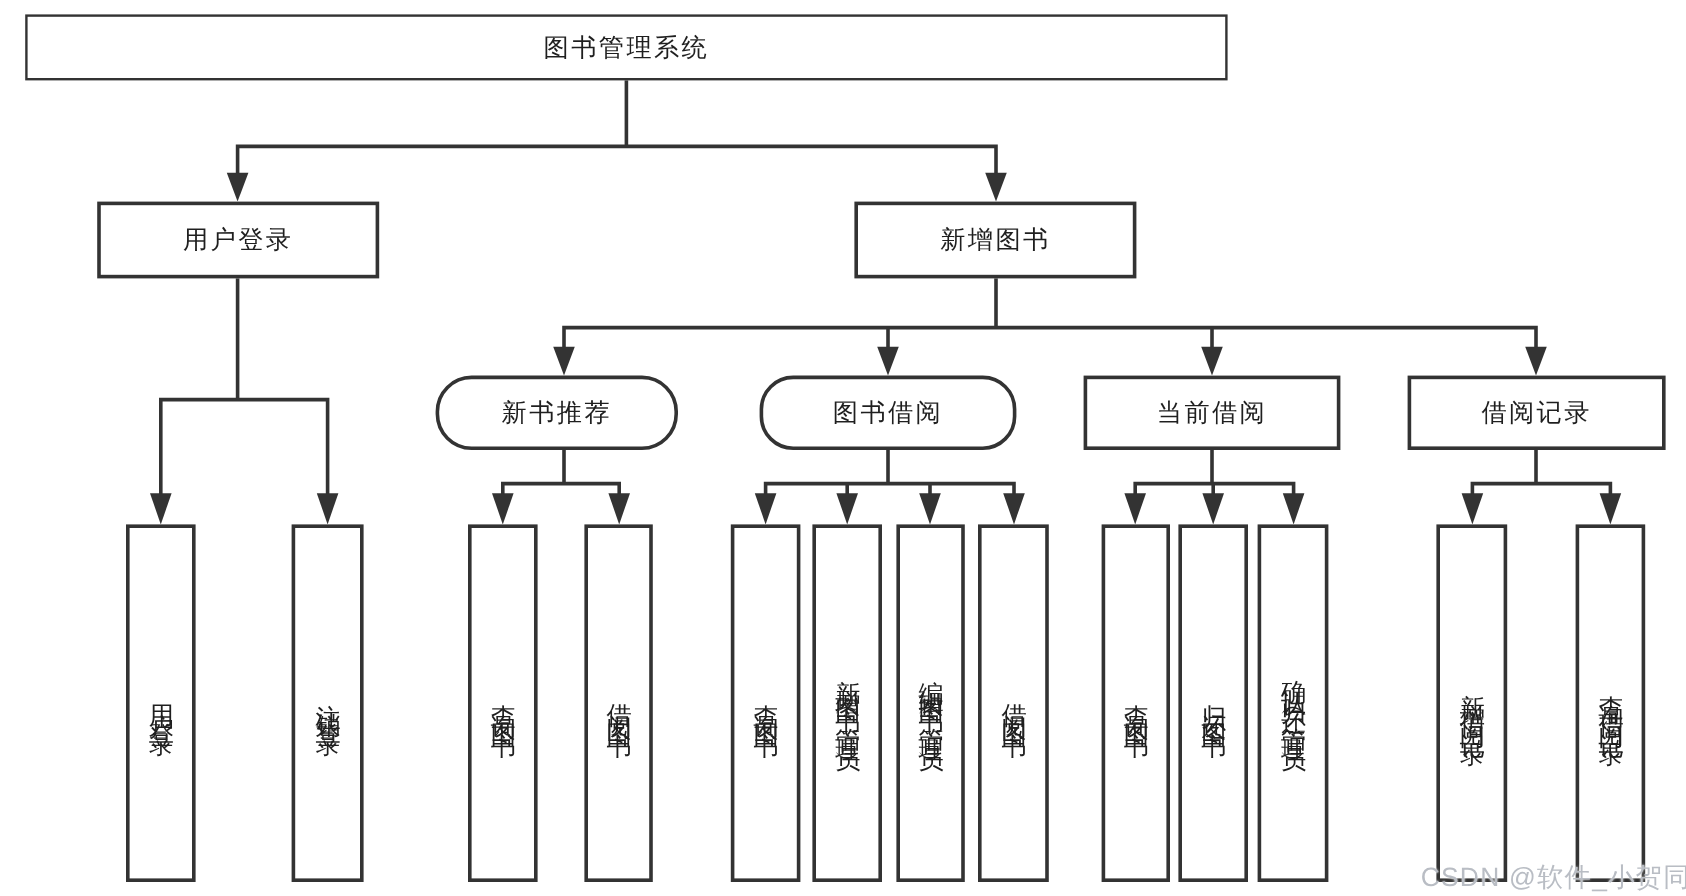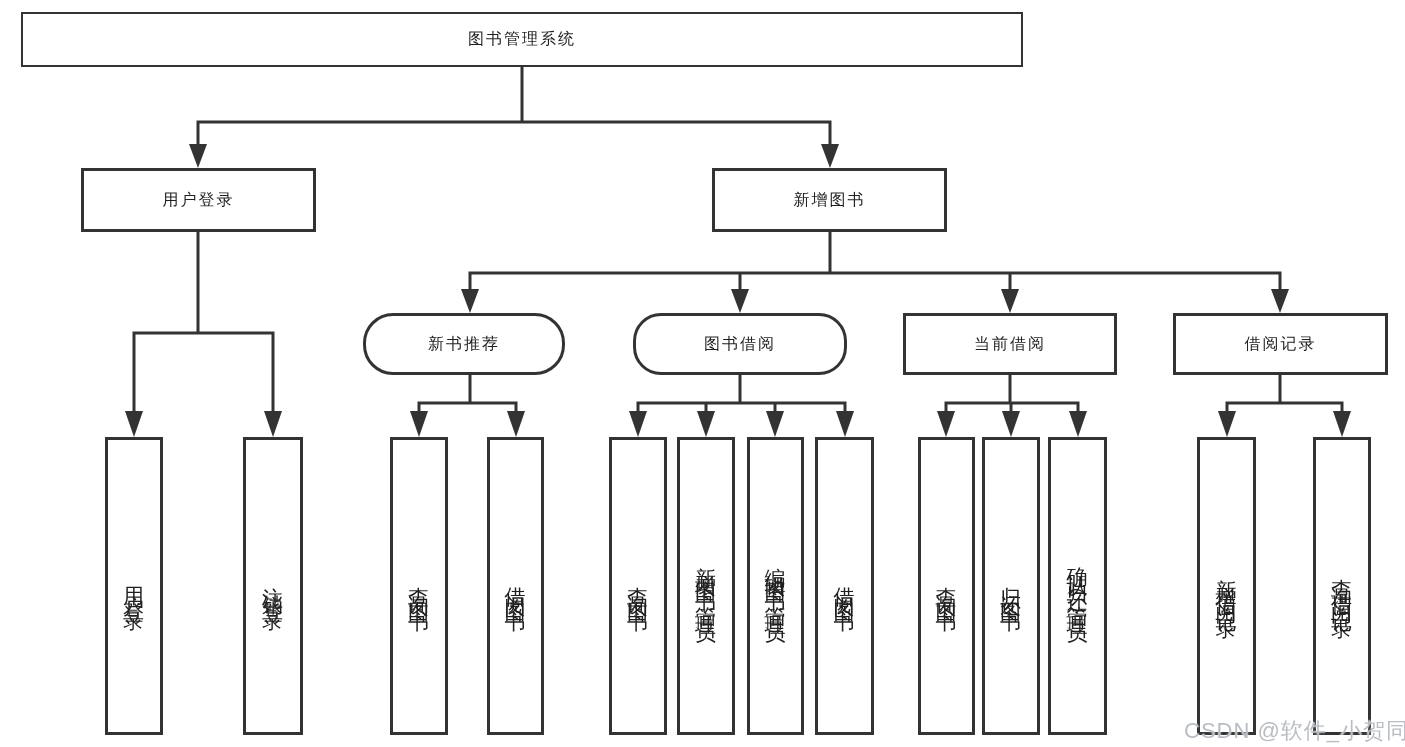--- a/index.html
+++ b/index.html
@@ -11,21 +11,21 @@
   }
   .stage{position:absolute;left:0;top:0;width:1405px;height:747px;}
   svg.connectors{position:absolute;left:0;top:0;z-index:1;}
   svg.connectors path{stroke:var(--line,#333333);stroke-width:3;fill:none;stroke-linecap:square;}
   svg.connectors polygon{fill:var(--line,#333333);stroke:none;}
   .box{
     position:absolute;background:#ffffff;border:3px solid var(--line,#333333);
     box-sizing:border-box;display:flex;align-items:center;justify-content:center;
     z-index:2;
   }
-  .h-box{font-size:16px;letter-spacing:2px;white-space:nowrap;}
+  .h-box{font-size:21px;letter-spacing:2px;white-space:nowrap;}
   .root-box{border-width:2px;}
   .v-box .vtext{
     writing-mode:vertical-rl;text-orientation:mixed;
     font-size:21px;letter-spacing:8px;line-height:1;
   }
   .watermark{
     position:absolute;left:1184px;top:716px;z-index:3;
     font-size:22px;letter-spacing:1px;white-space:nowrap;
     color:var(--wm,#b9bdc4);
     text-shadow:0 0 2px #ffffff;

